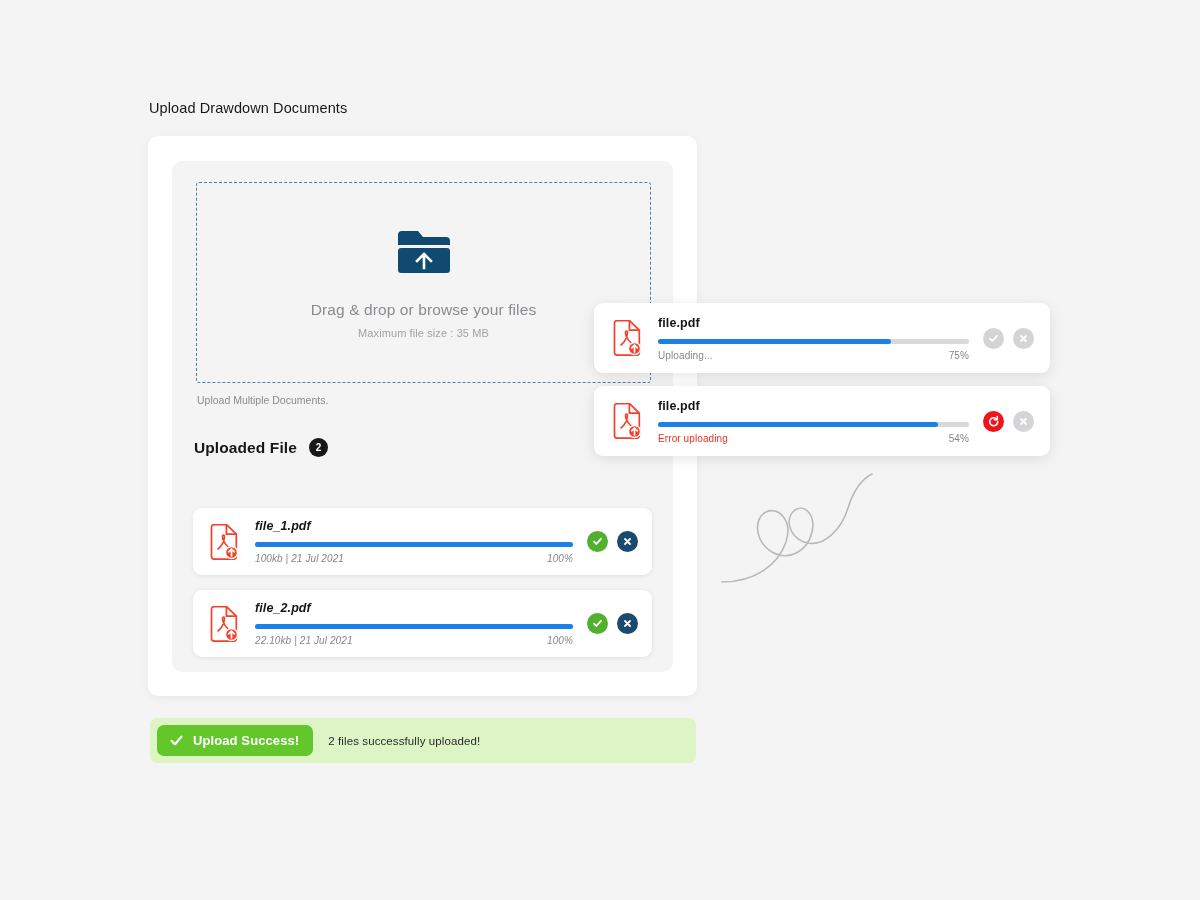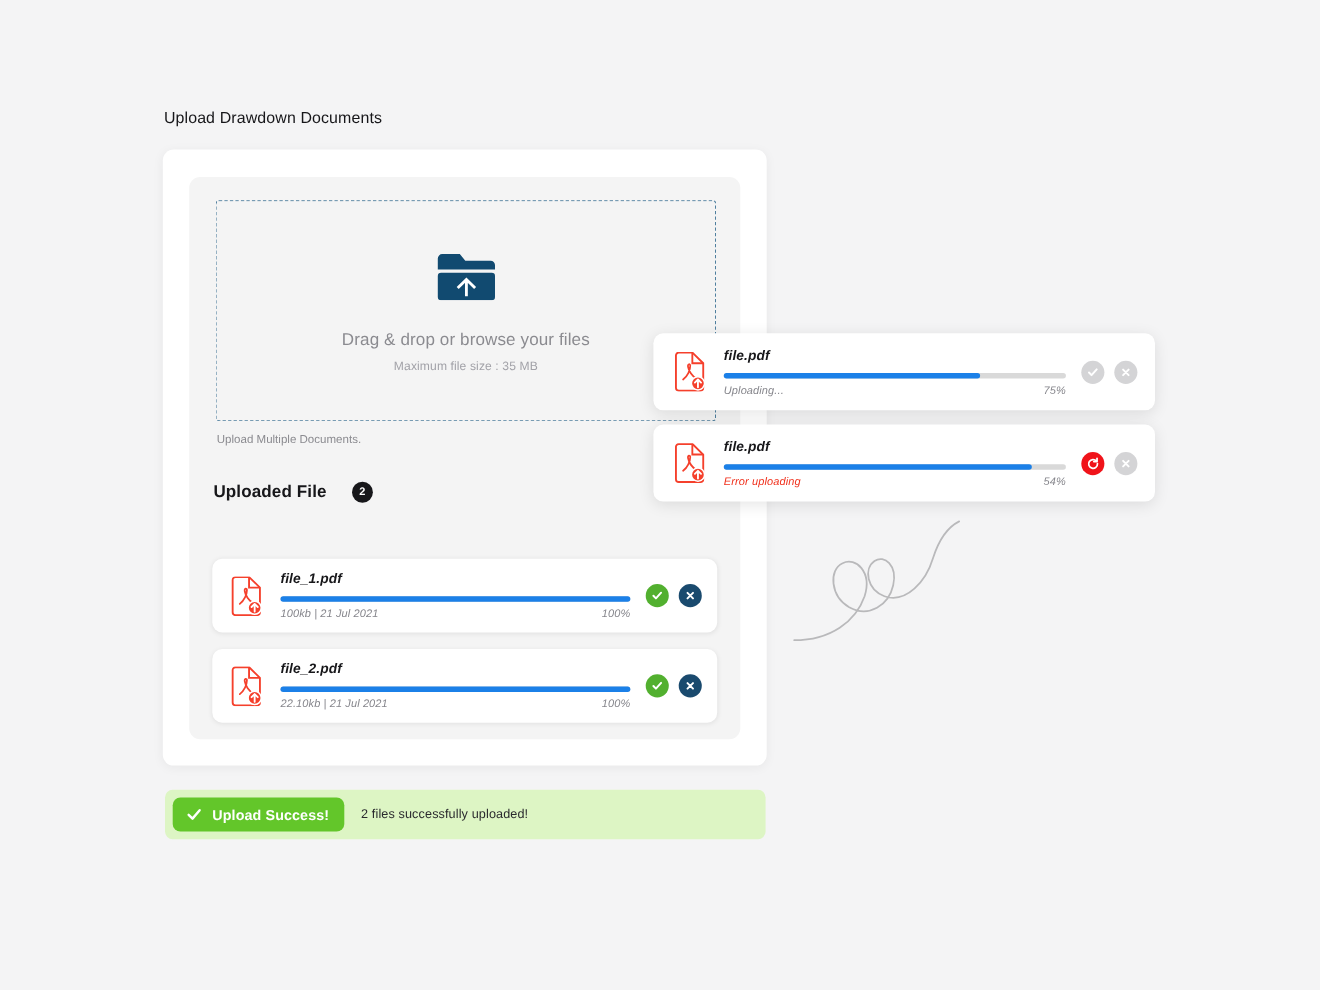--- a/index.html
+++ b/index.html
@@ -100,21 +100,21 @@
     color: #8b8b90;
   }
 
   
   .uploaded-head {
     position: absolute;
     left: 22px;
     top: 277px;
     display: flex;
     align-items: center;
-    gap: 23px;
+    gap: 12px;
   }
 
   .uploaded-head .label {
     font-size: 15.5px;
     font-weight: bold;
     color: #17171a;
     letter-spacing: .1px;
   }
 
   .count-badge {
@@ -156,21 +156,20 @@
   .float-card {
     position: absolute;
     width: 456px;
     height: 70px;
     background: #ffffff;
     border-radius: 9px;
     box-shadow: 0 3px 14px rgba(0,0,0,.10);
     display: flex;
     align-items: center;
     padding: 0 16px 0 18px;
-    font-style: italic;
   }
 
   .float-card.uploading { left: 594px; top: 303px; }
   .float-card.error     { left: 594px; top: 386px; }
 
   
   .pdf-icon { width: 30px; height: 36px; flex: 0 0 30px; }
 
   .file-body {
     flex: 1;

